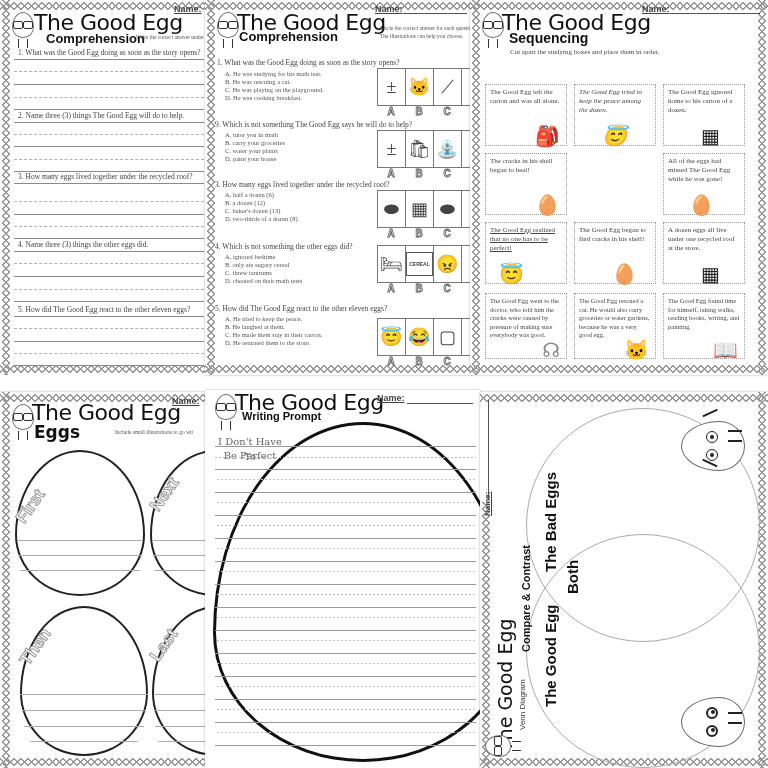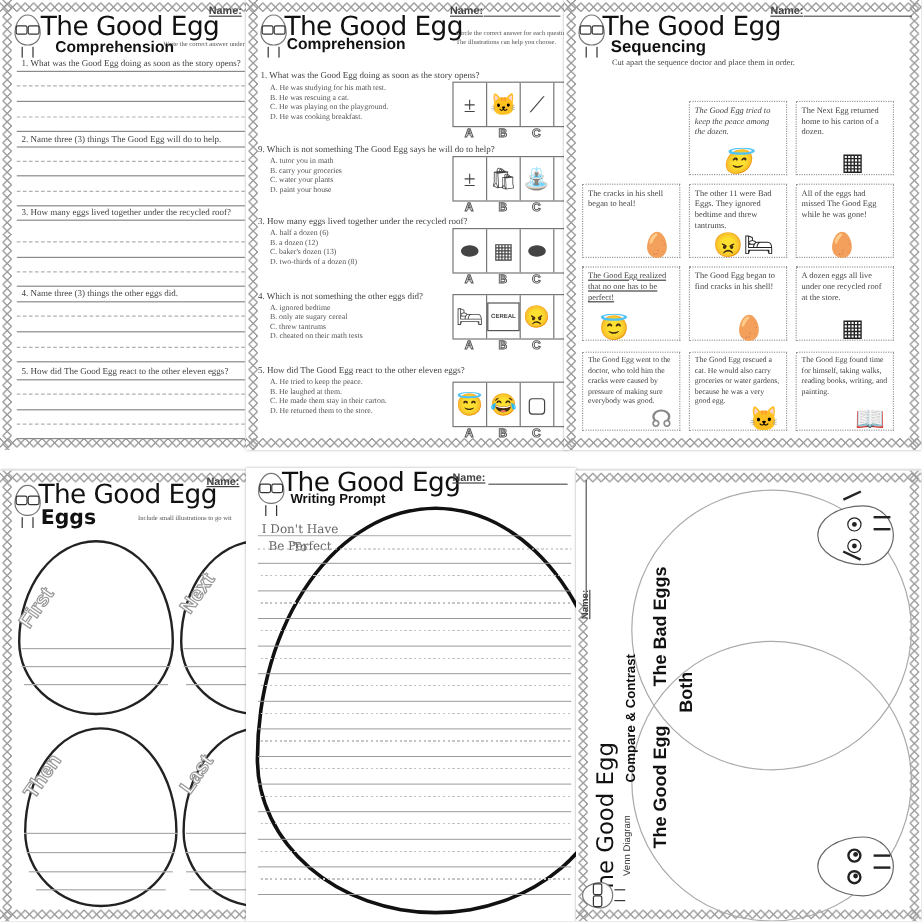--- a/index.html
+++ b/index.html
@@ -236,27 +236,27 @@
   <div class="zz-bottom"></div>
   <div class="egg-mascot" style="left:10px;top:10px;">
       <div class="body"></div>
       <div class="glasses"></div>
       <div class="legs"></div>
     </div>
   <div class="title" style="left:32px;top:10px;">The Good Egg</div>
   <div class="subtitle" style="left:39px;top:30px;font-size:14px;">Sequencing</div>
   <div class="name-label" style="left:172px;top:4px;">Name:</div>
   <div class="name-line" style="left:200px;top:13px;width:90px;"></div>
-  <div class="instr" style="left:40px;top:48px;font-size:7px;color:#444;">Cut apart the sequence doctor and place them in order.</div>
-
+  <div class="instr" style="left:40px;top:48px;font-size:7px;color:#444;">Cut apart the studying boxes and place them in order.</div>
+
+  <div class="seq-box" style="left:15px;top:84px;"><span>The Good Egg left the carton and was all alone.</span><span class="seq-icon">🎒</span></div>
   <div class="seq-box" style="left:104px;top:84px;font-style:italic;"><span>The Good Egg tried to keep the peace among the dozen.</span><span class="seq-icon" style="right:28px;">😇</span></div>
-  <div class="seq-box" style="left:193px;top:84px;"><span>The Next Egg returned home to his carton of  a dozen.</span><span class="seq-icon" style="right:24px;">▦</span></div>
+  <div class="seq-box" style="left:193px;top:84px;"><span>The Good Egg ignored home to his carton of  a dozen.</span><span class="seq-icon" style="right:24px;">▦</span></div>
 
   <div class="seq-box" style="left:15px;top:153px;"><span>The cracks in his shell began to heal!</span><span class="seq-icon">🥚</span></div>
-  <div class="seq-box" style="left:104px;top:153px;"><span>The other 11 were Bad Eggs. They ignored bedtime and threw tantrums.</span><span class="seq-icon" style="right:10px;">😠🛏</span></div>
   <div class="seq-box" style="left:193px;top:153px;"><span>All of  the eggs had missed The Good Egg while he was gone!</span><span class="seq-icon" style="right:30px;">🥚</span></div>
 
   <div class="seq-box" style="left:15px;top:222px;text-decoration:underline;"><span>The Good Egg realized that no one has to be perfect!</span><span class="seq-icon" style="right:42px;">😇</span></div>
   <div class="seq-box" style="left:104px;top:222px;"><span>The Good Egg began to find cracks in his shell!</span><span class="seq-icon" style="right:18px;">🥚</span></div>
   <div class="seq-box" style="left:193px;top:222px;"><span>A dozen eggs all live under one recycled roof  at the store.</span><span class="seq-icon" style="right:24px;">▦</span></div>
 
   <div class="seq-box" style="left:15px;top:293px;height:66px;font-size:6.5px;line-height:8.5px;"><span>The Good Egg went to the doctor, who told him the cracks were caused by pressure of  making sure everybody was good.</span><span class="seq-icon" style="color:#888;">☊</span></div>
   <div class="seq-box" style="left:104px;top:293px;height:66px;font-size:6.5px;line-height:8.5px;"><span>The Good Egg rescued a cat. He would also carry groceries or water gardens, because he was a very good egg.</span><span class="seq-icon" style="color:#888;">🐱</span></div>
   <div class="seq-box" style="left:193px;top:293px;height:66px;font-size:6.5px;line-height:8.5px;"><span>The Good Egg found time for himself, taking walks, reading books, writing, and painting.</span><span class="seq-icon" style="color:#666;">📖</span></div>
 </div>

